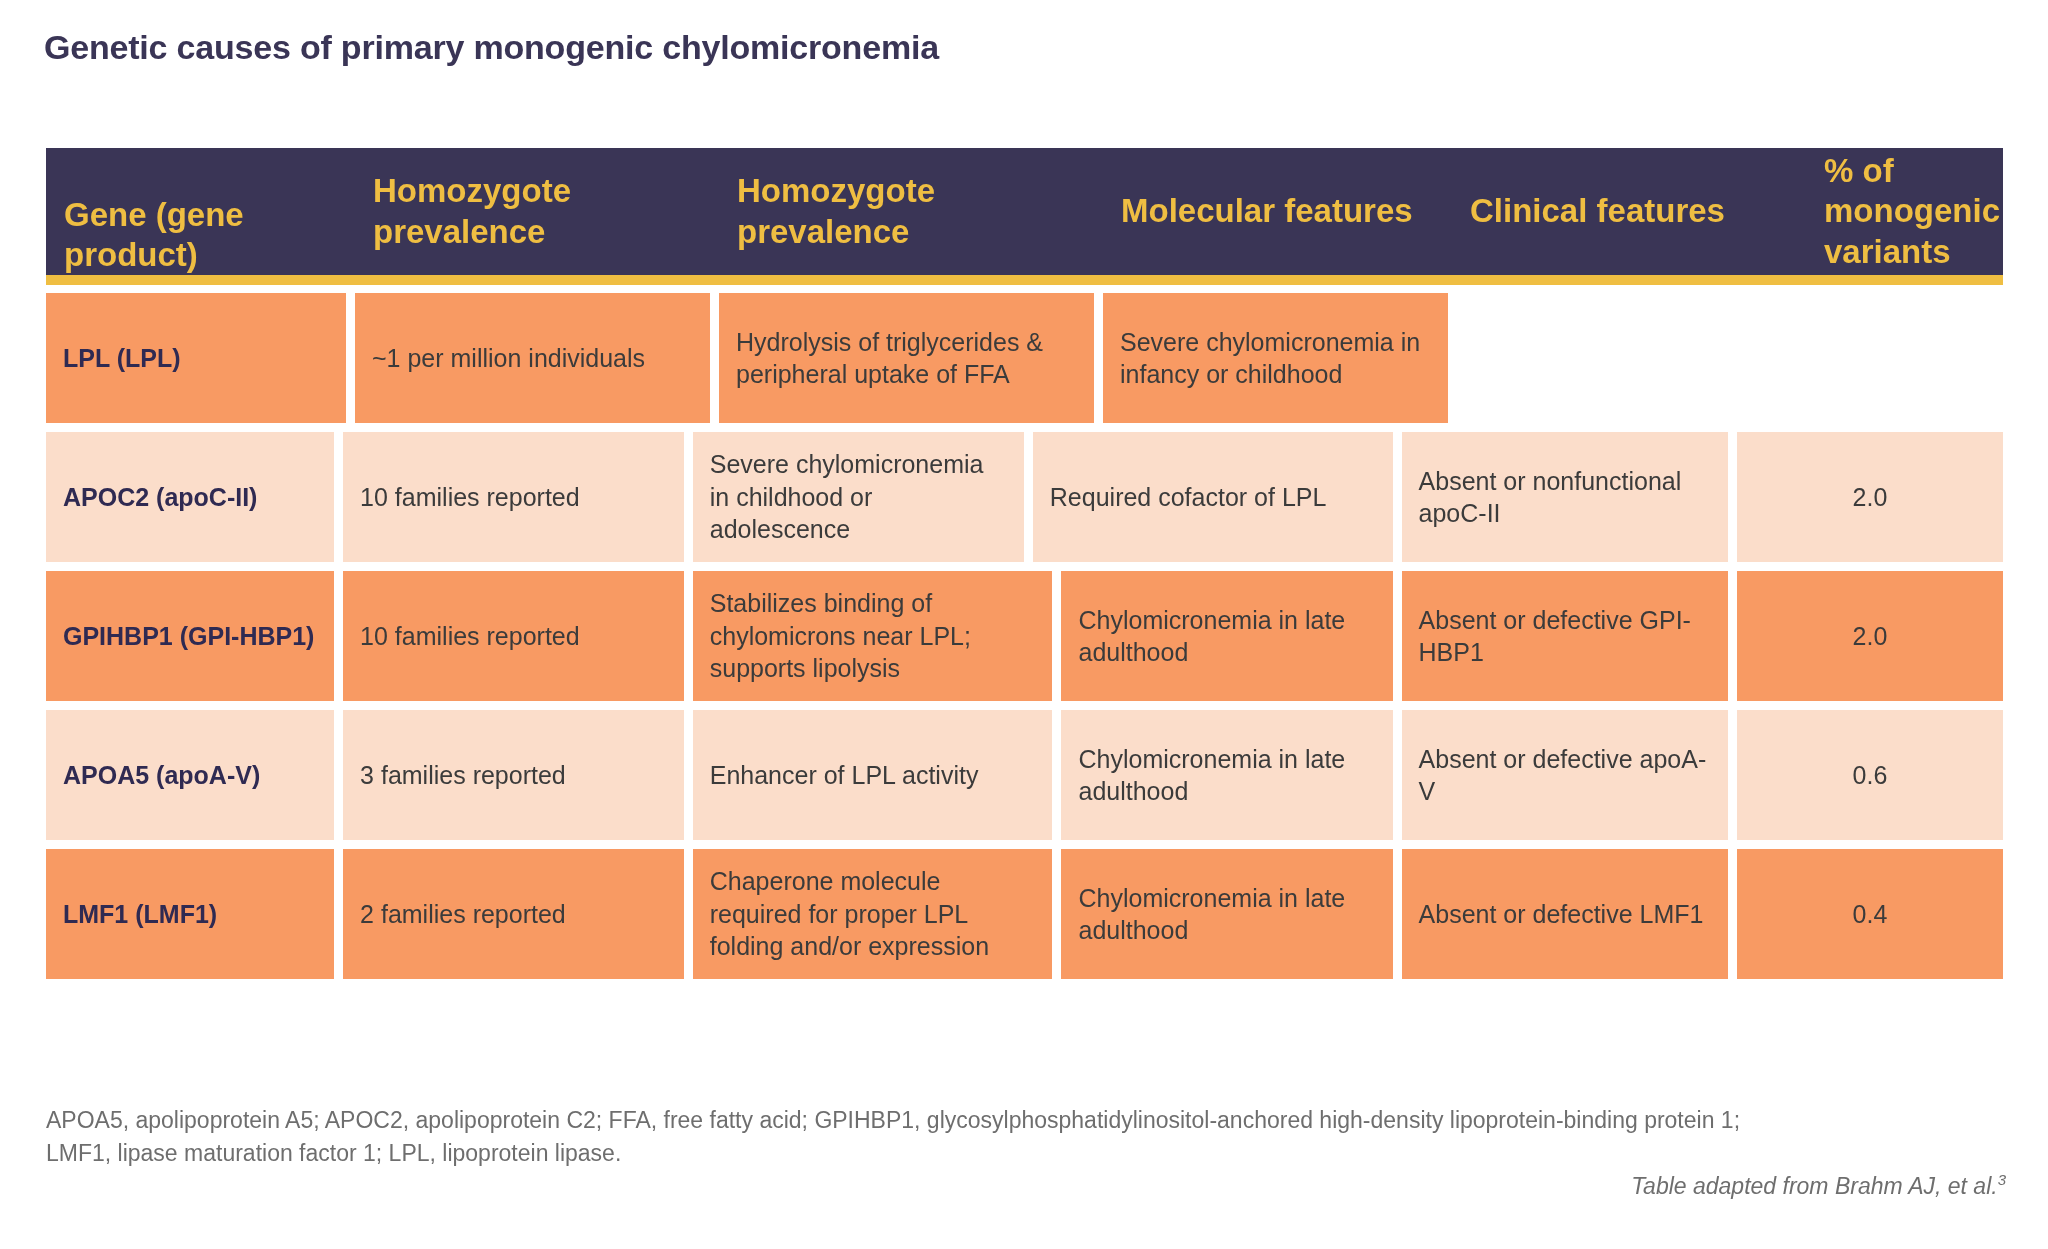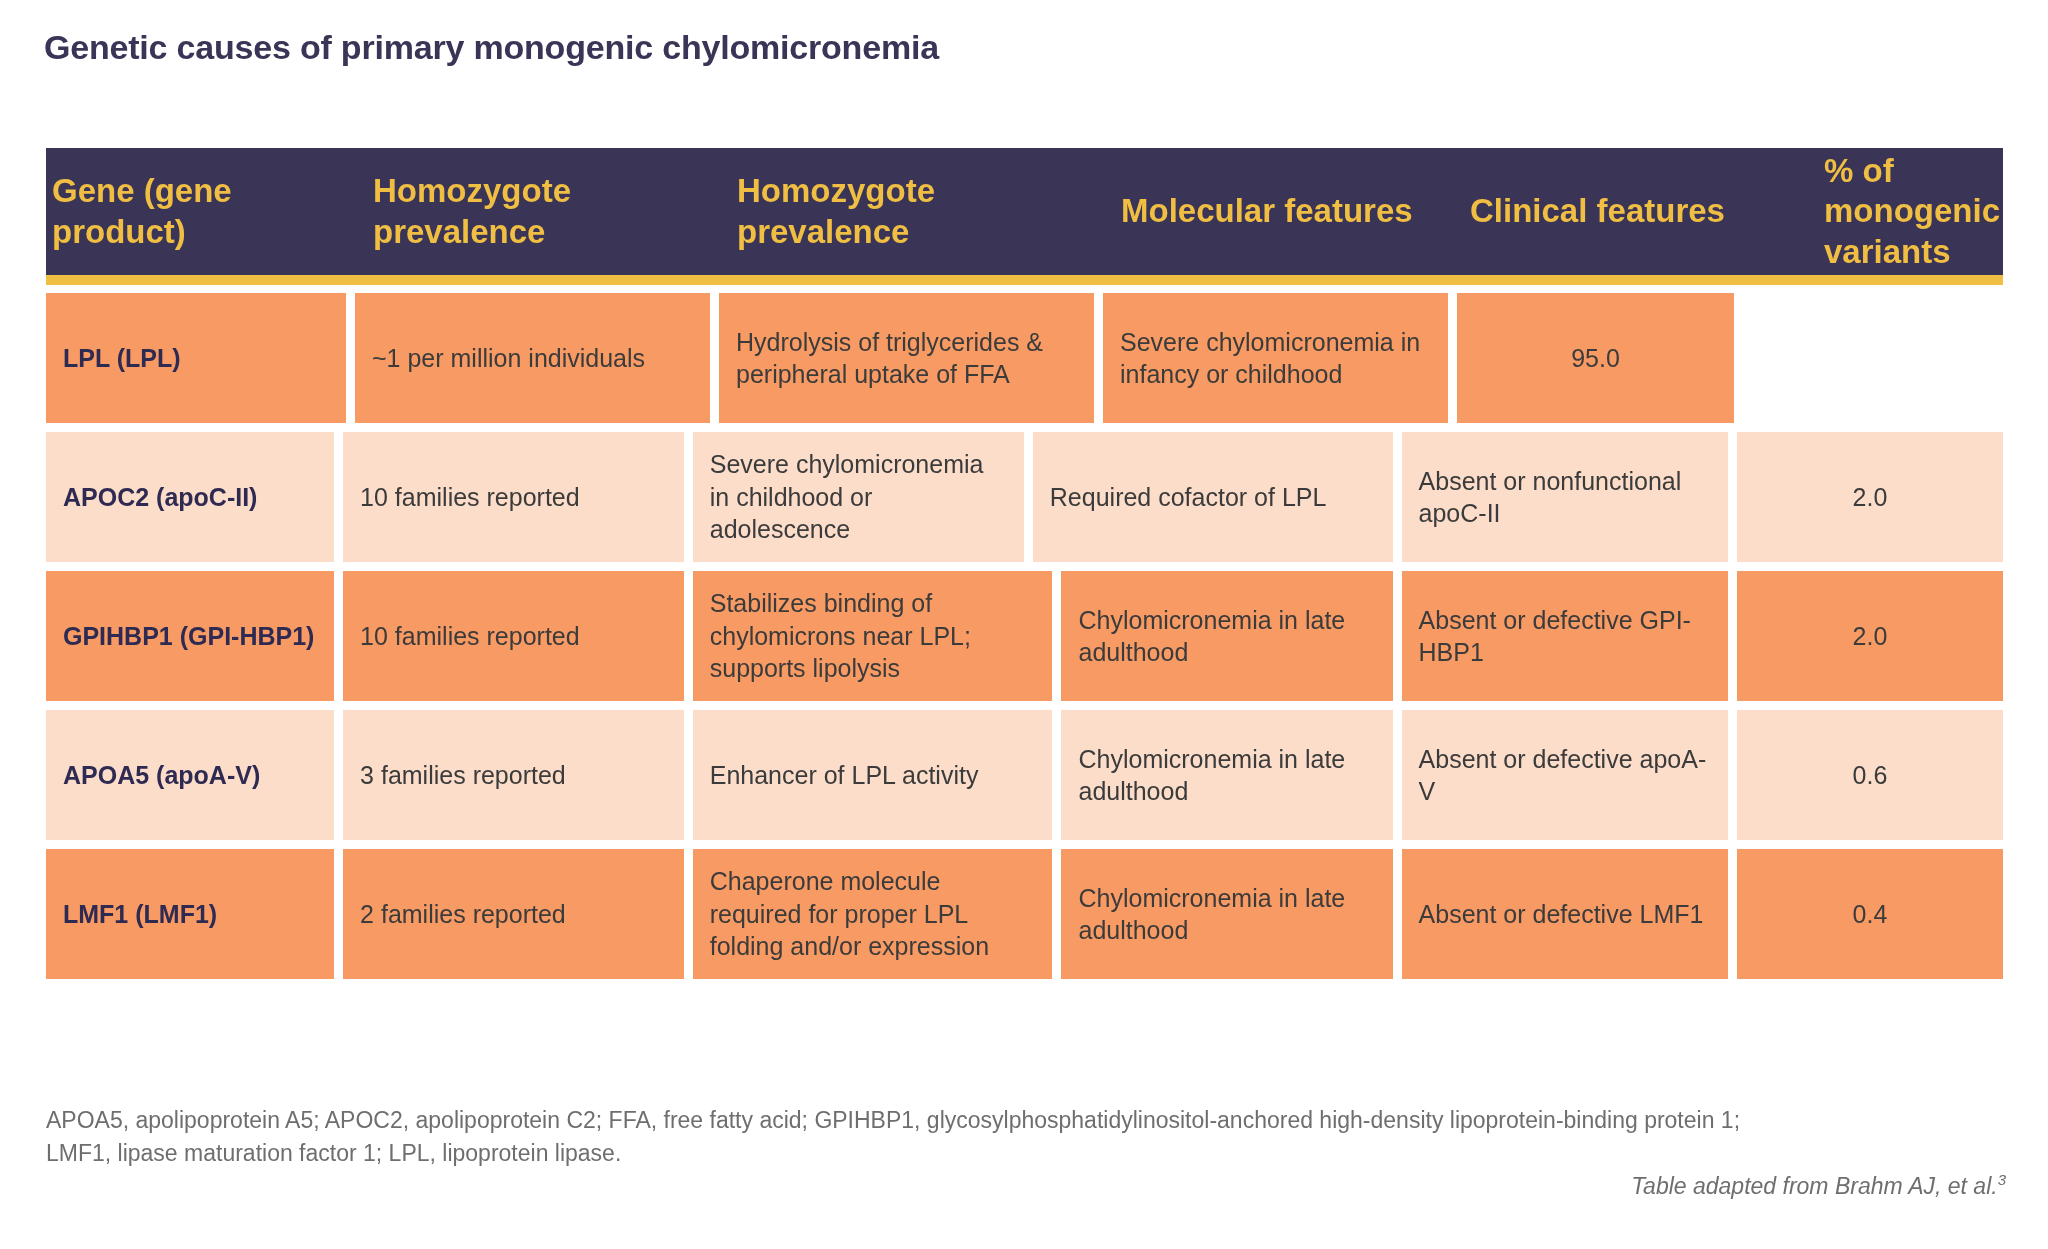--- a/index.html
+++ b/index.html
@@ -94,21 +94,21 @@
 
   
   .c0 { width: 300px; }
   .c1 { width: 355px; }
   .c2 { width: 375px; }
   .c3 { width: 345px; }
   .c4 { width: 340px; }
   .c5 { width: 277px; }
 
   
-  .thead .c0 { width: 309px; padding-left: 6px; }
+  .thead .c0 { width: 309px; padding-left: 18px; align-items: flex-end; }
   .thead .c1 { width: 364px; }
   .thead .c2 { width: 384px; }
   .thead .c3 { width: 354px; }
   .thead .c4 { width: 349px; }
   .thead .c5 { width: 197px; padding-right: 8px; }
 
   
   .footnote {
     position: absolute;
     left: 46px;
@@ -156,21 +156,20 @@
         </div>
     </div>
 
     <div class="tbody">
 
       <div class="tr odd">
         <div class="td gene c0">LPL (LPL)</div>
         <div class="td c1">~1 per million individuals</div>
         <div class="td c2">Hydrolysis of triglycerides &amp; peripheral uptake of FFA</div>
         <div class="td c3">Severe chylomicronemia in infancy or childhood</div>
-        <div class="td pct c5">95.0</div>
       </div>
 
       <div class="tr even">
         <div class="td gene c0">APOC2 (apoC-II)</div>
         <div class="td c1">10 families reported</div>
         <div class="td c3">Severe chylomicronemia in childhood or adolescence</div>
         <div class="td c2">Required cofactor of LPL</div>
         <div class="td c4">Absent or nonfunctional apoC-II</div>
         <div class="td pct c5">2.0</div>
       </div>

